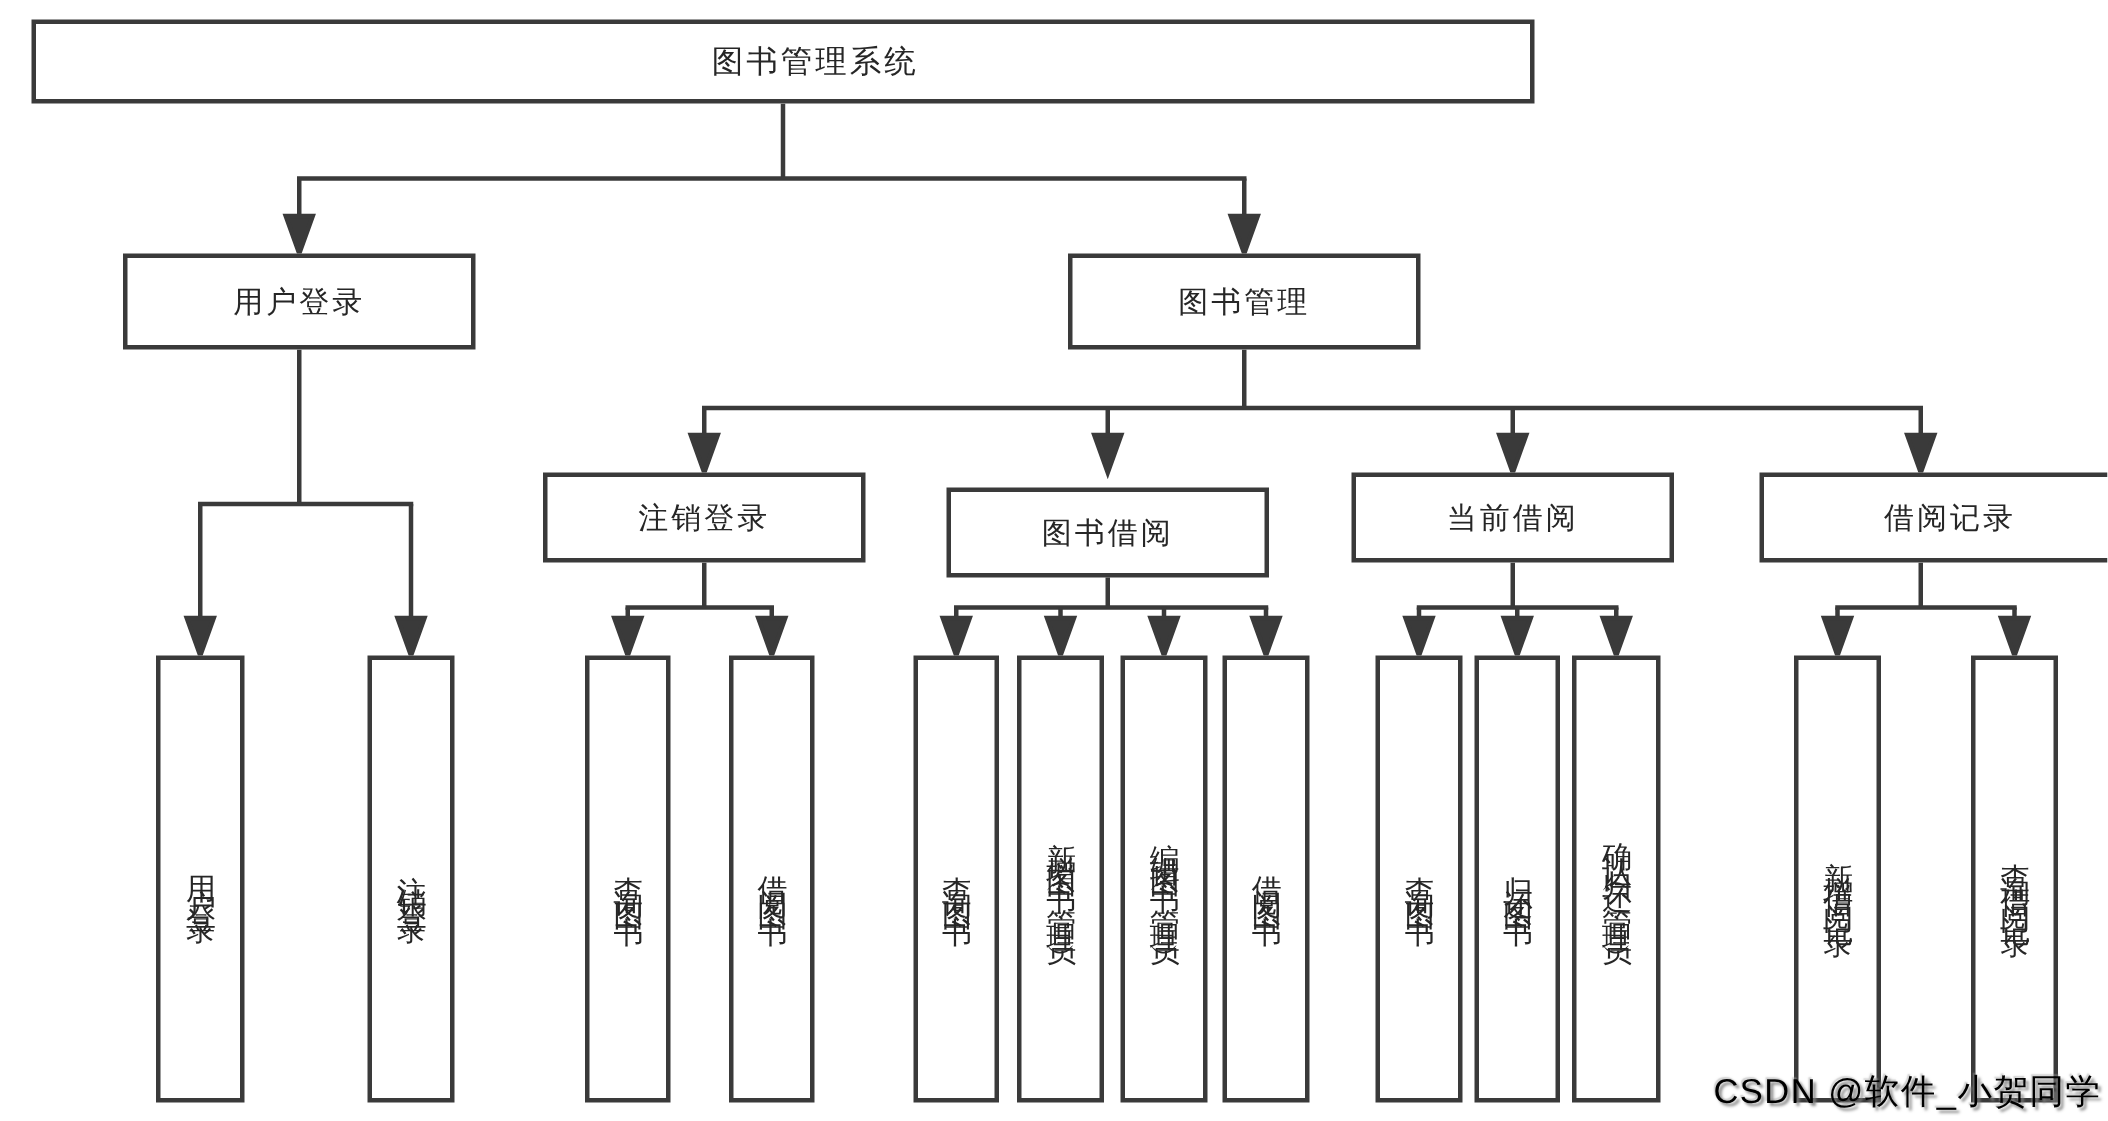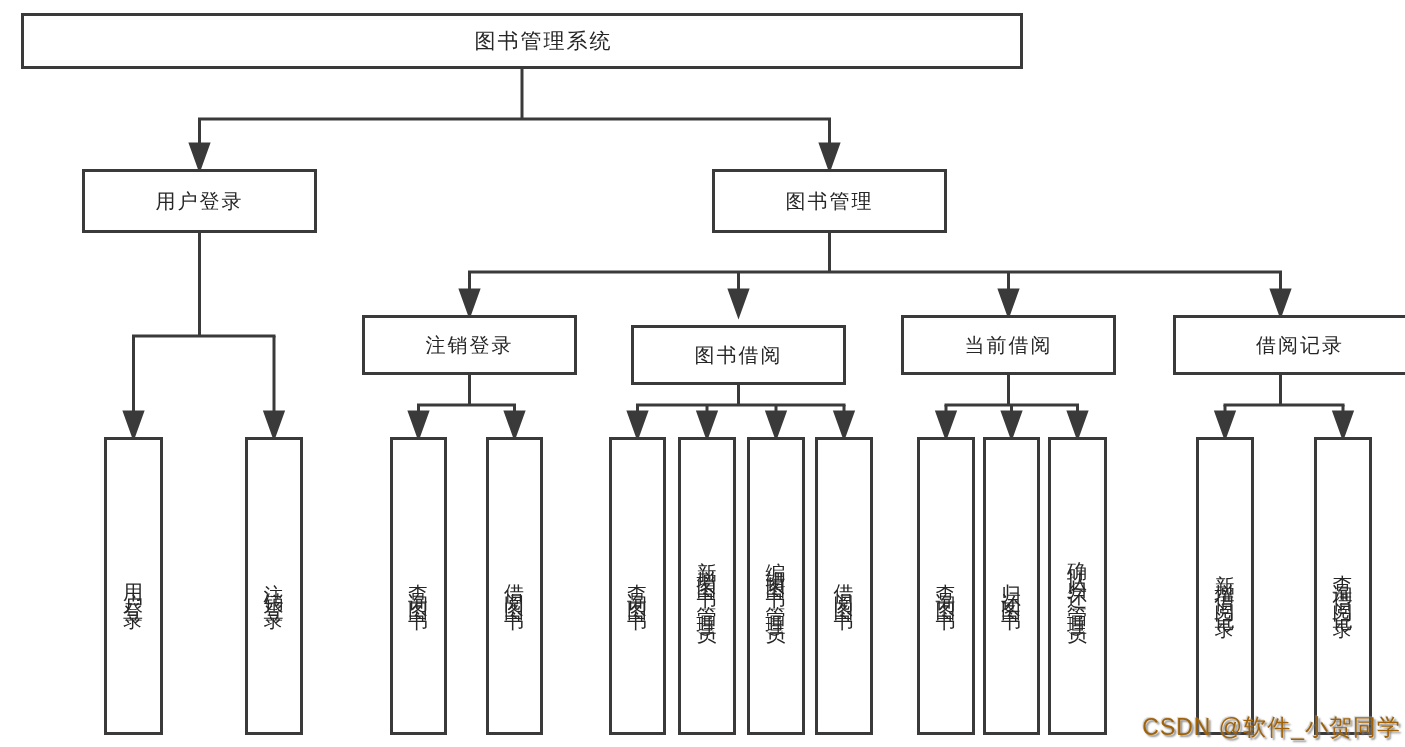--- a/index.html
+++ b/index.html
@@ -40,21 +40,21 @@
     letter-spacing: 9px;
     line-height: 1;
     white-space: nowrap;
   }
   .watermark {
     position: absolute;
     right: 4px;
     bottom: 4px;
     font-size: 23px;
     letter-spacing: 1px;
-    color: #a16207;
+    color: #000000;
     text-shadow: 2px 2px 2px rgba(130,130,130,0.95), -1px -1px 1px rgba(160,160,160,0.5);
     white-space: nowrap;
   }
 </style>
 </head>
 <body>
 
 <div id="stage">
 
   <svg id="connectors" viewBox="0 0 1405 747" fill="none" xmlns="http://www.w3.org/2000/svg">

